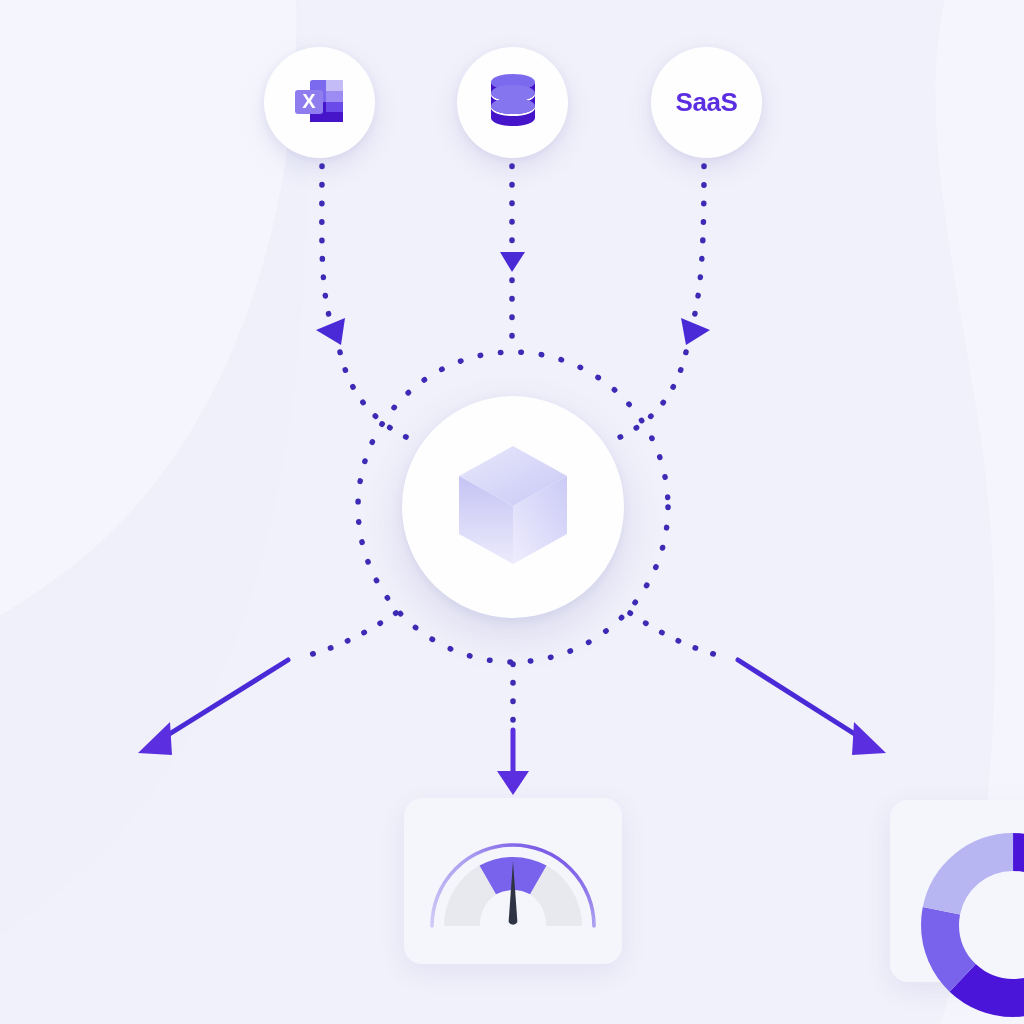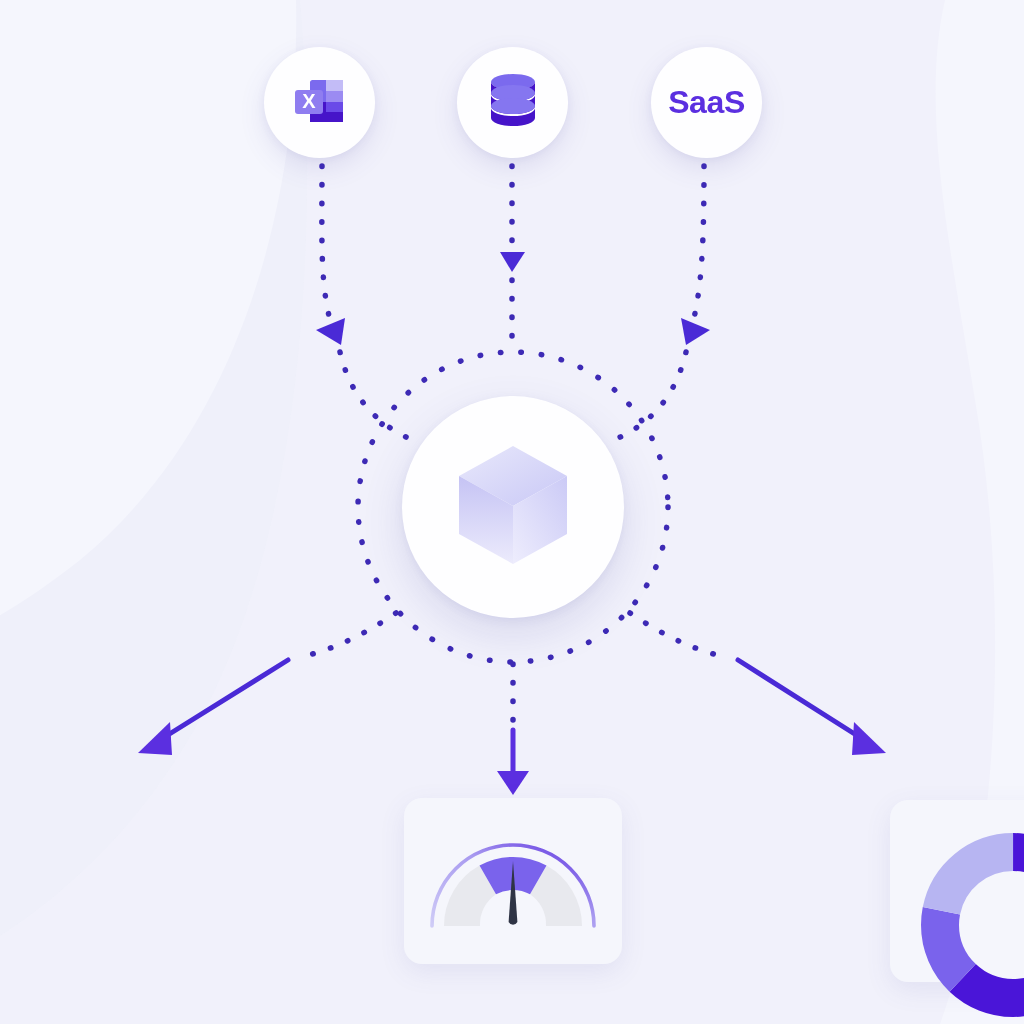--- a/index.html
+++ b/index.html
@@ -19,21 +19,21 @@
   #links-svg { pointer-events:none; }
 
   
   .source-node {
     position:absolute; width:111px; height:111px; border-radius:50%;
     background:#fefeff;
     box-shadow:0 10px 26px rgba(90,85,170,.13), 0 2px 8px rgba(90,85,170,.07);
     display:flex; align-items:center; justify-content:center;
   }
   .saas-label {
-    font-size:32px; font-weight:bold; color:#5b2fe0; letter-spacing:-.4px;text-align:center;
+    font-size:26px; font-weight:bold; color:#5b2fe0; letter-spacing:-.4px;text-align:center;
   }
 
   
   #hub-circle {
     position:absolute; left:402px; top:396px; width:222px; height:222px;
     border-radius:50%; background:#fefeff;
     box-shadow:0 16px 40px rgba(90,85,170,.16), 0 3px 10px rgba(90,85,170,.08);
     display:flex; align-items:center; justify-content:center;
   }
 

